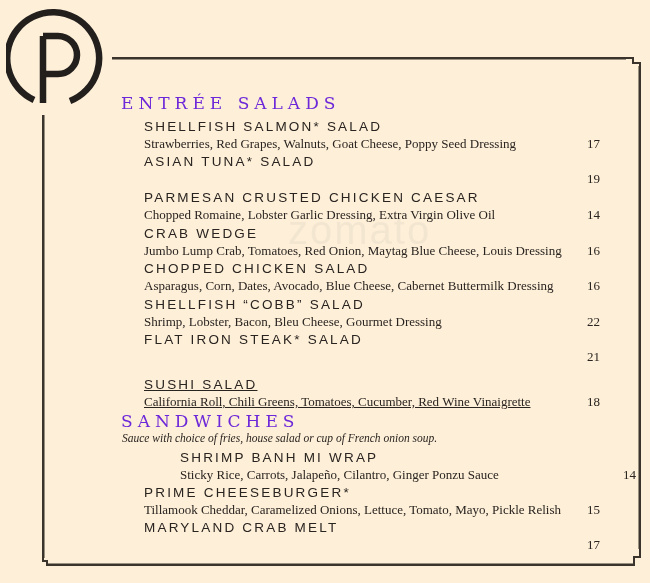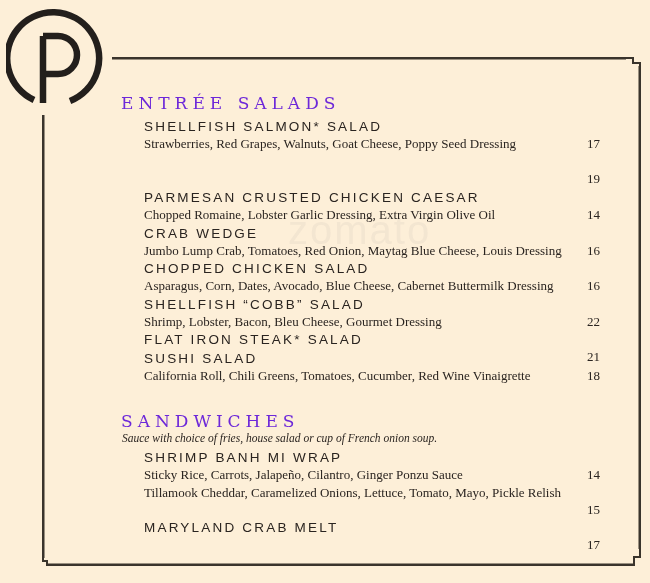--- a/index.html
+++ b/index.html
@@ -161,20 +161,21 @@
 <div class="watermark">zomato</div>
 
 <div class="section-title" style="top:93px;">ENTRÉE SALADS</div>
 
 <div class="item" style="top:118px;">
   <div class="item-name">SHELLFISH SALMON* SALAD</div>
   <div class="item-desc">Strawberries, Red Grapes, Walnuts, Goat Cheese, Poppy Seed Dressing</div>
   <div class="item-price">17</div>
 </div>
 <div class="item" style="top:153px;">
+  <div class="item-name">ASIAN TUNA* SALAD</div>
   <div class="item-price">19</div>
 </div>
 <div class="item" style="top:189px;">
   <div class="item-name">PARMESAN CRUSTED CHICKEN CAESAR</div>
   <div class="item-desc">Chopped Romaine, Lobster Garlic Dressing, Extra Virgin Olive Oil</div>
   <div class="item-price">14</div>
 </div>
 <div class="item" style="top:225px;">
   <div class="item-name">CRAB WEDGE</div>
   <div class="item-desc">Jumbo Lump Crab, Tomatoes, Red Onion, Maytag Blue Cheese, Louis Dressing</div>
@@ -187,34 +188,35 @@
 </div>
 <div class="item" style="top:296px;">
   <div class="item-name">SHELLFISH “COBB” SALAD</div>
   <div class="item-desc">Shrimp, Lobster, Bacon, Bleu Cheese, Gourmet Dressing</div>
   <div class="item-price">22</div>
 </div>
 <div class="item" style="top:331px;">
   <div class="item-name">FLAT IRON STEAK* SALAD</div>
   <div class="item-price">21</div>
 </div>
-<div class="item" style="top:350px;">
+<div class="item" style="top:376px;text-decoration:underline;">
   <div class="item-name">SUSHI SALAD</div>
   <div class="item-desc">California Roll, Chili Greens, Tomatoes, Cucumber, Red Wine Vinaigrette</div>
   <div class="item-price">18</div>
 </div>
 
 <div class="section-title" style="top:411px;">SANDWICHES</div>
 <div class="section-note" style="top:432px;">Sauce with choice of fries, house salad or cup of French onion soup.</div>
 
-<div class="item" style="top:449px;">
+<div class="item" style="top:449px;margin-left:36px;">
   <div class="item-name">SHRIMP BANH MI WRAP</div>
   <div class="item-desc">Sticky Rice, Carrots, Jalapeño, Cilantro, Ginger Ponzu Sauce</div>
   <div class="item-price">14</div>
 </div>
 <div class="item" style="top:484px;">
+  <div class="item-name">PRIME CHEESEBURGER*</div>
   <div class="item-desc">Tillamook Cheddar, Caramelized Onions, Lettuce, Tomato, Mayo, Pickle Relish</div>
   <div class="item-price">15</div>
 </div>
 <div class="item" style="top:519px;">
   <div class="item-name">MARYLAND CRAB MELT</div>
   <div class="item-price">17</div>
 </div>
 
 </body></html>

